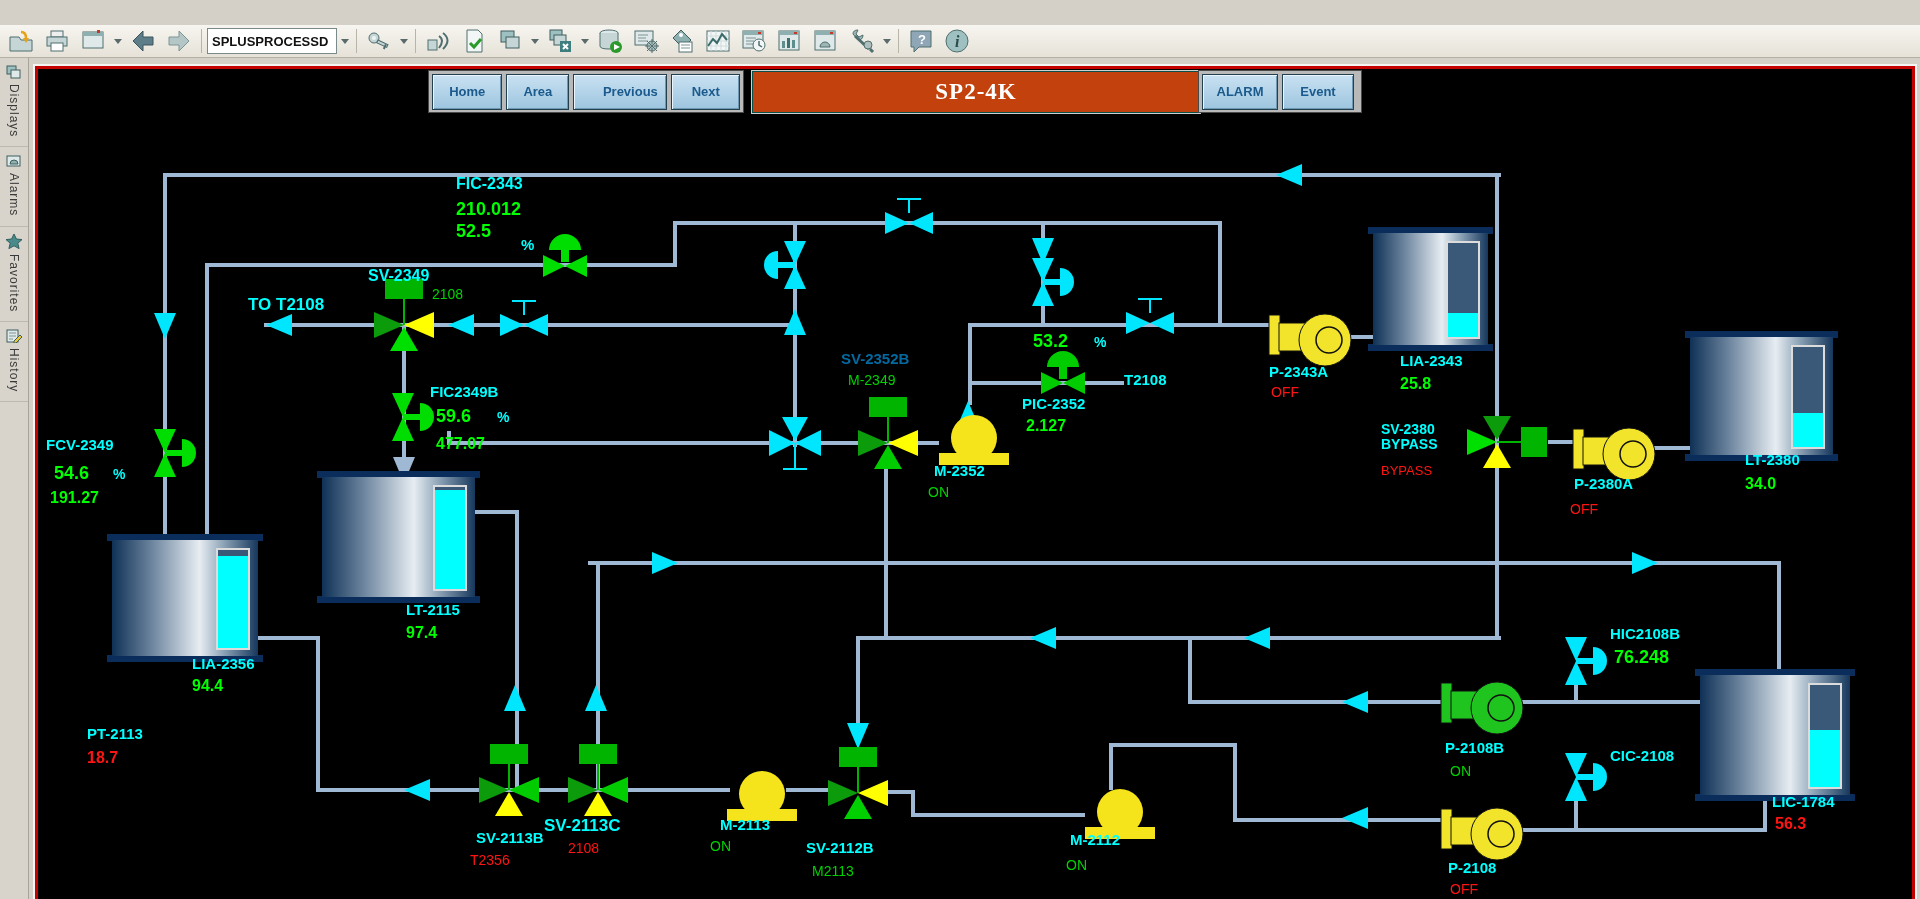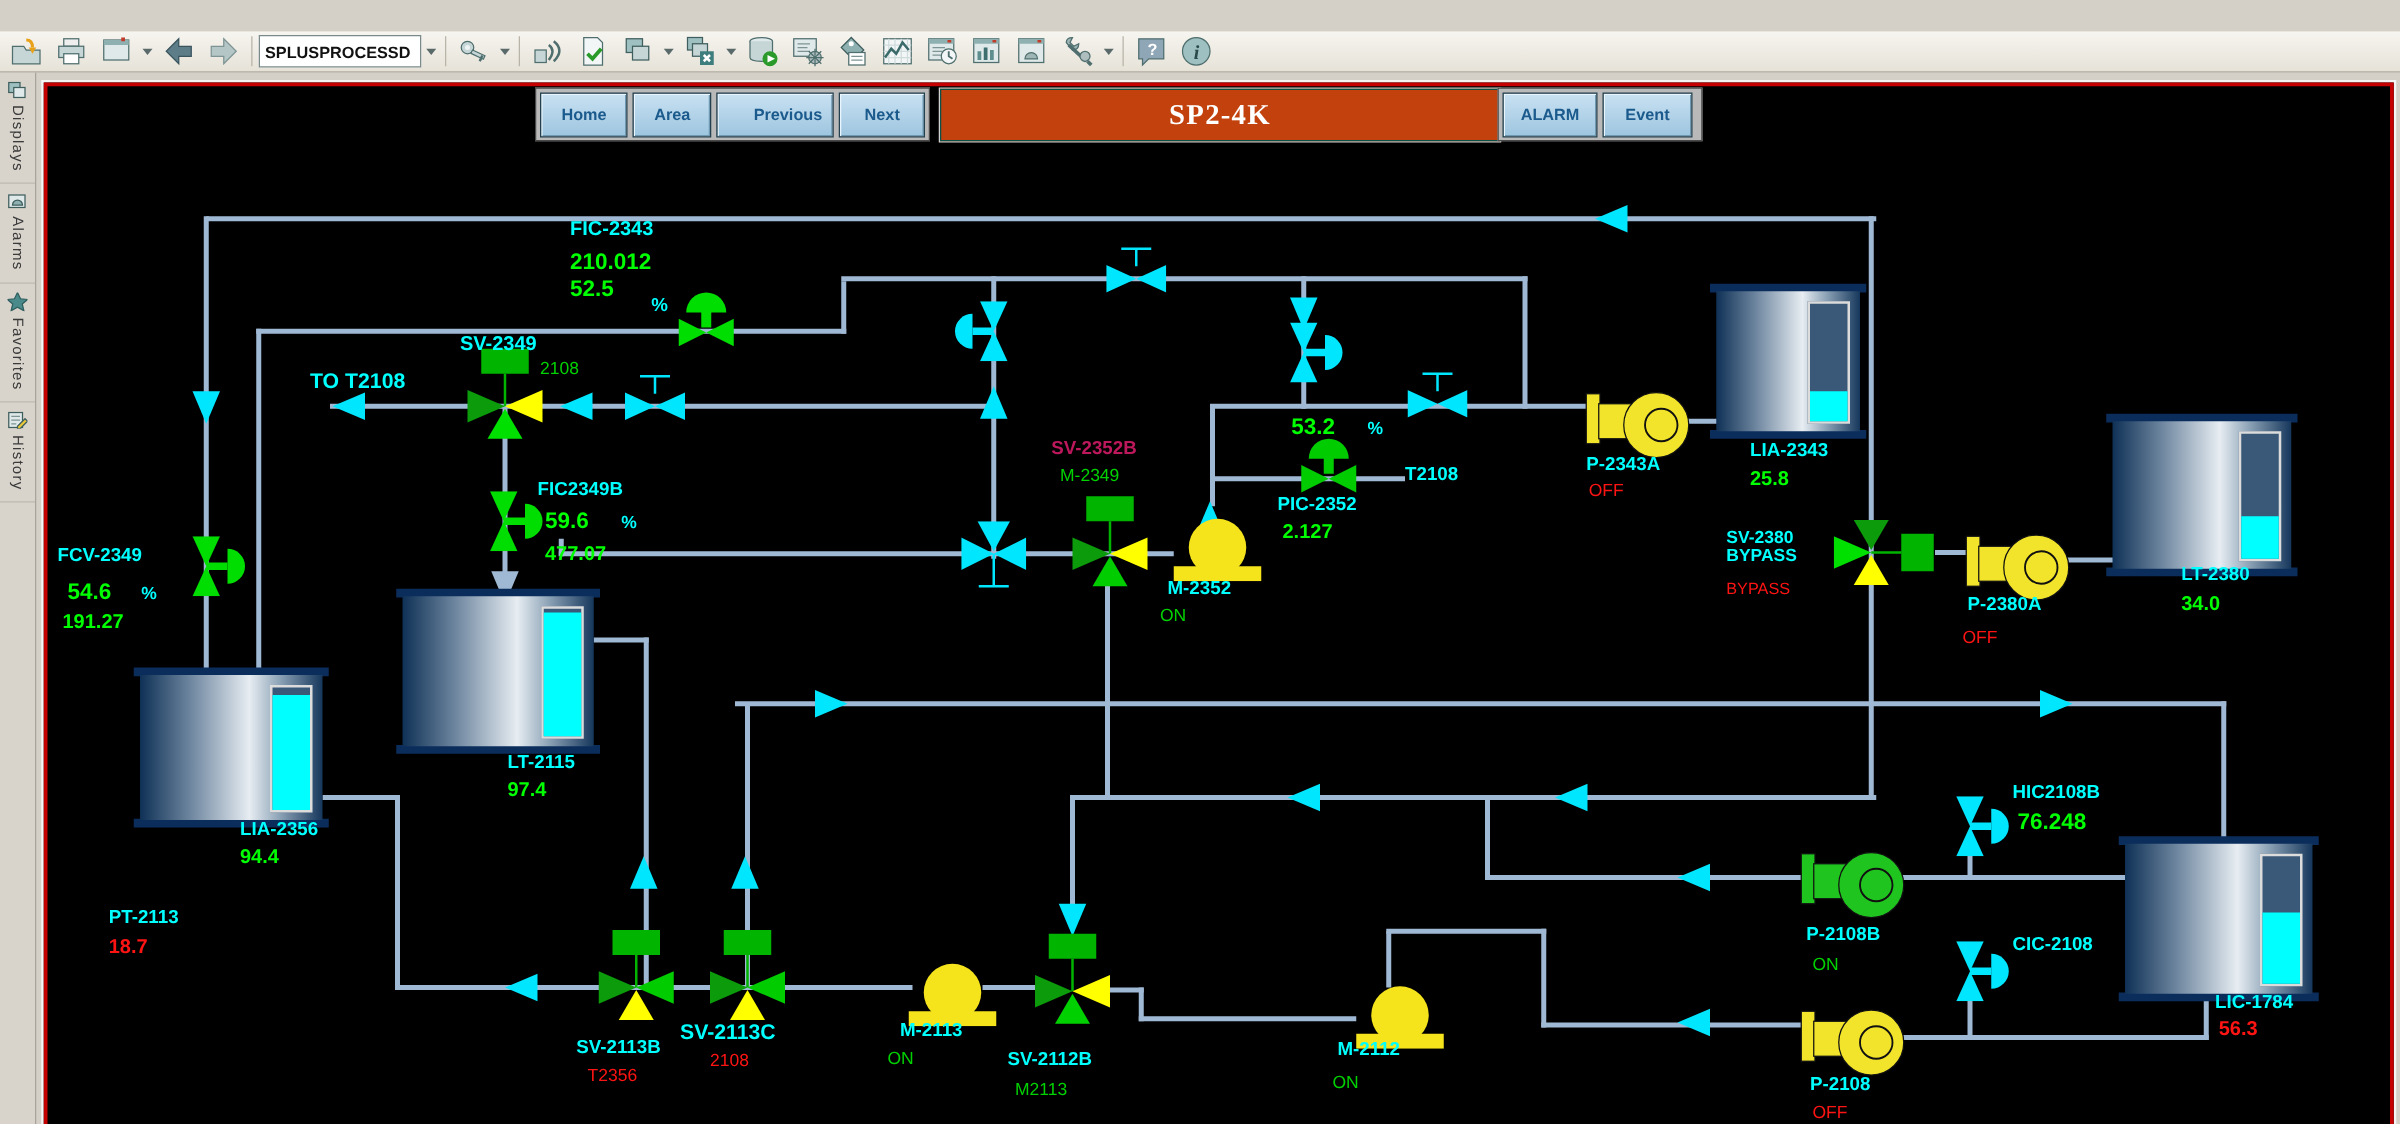--- a/index.html
+++ b/index.html
@@ -546,21 +546,21 @@
       <div class="lbl" style="left:46px;top:411px;color:#00ffff;font-size:15px;font-weight:bold">FCV-2349</div>
       <div class="lbl" style="left:54px;top:438px;color:#00ff00;font-size:18px;font-weight:bold">54.6</div>
       <div class="lbl" style="left:113px;top:441px;color:#00ffff;font-size:14px;font-weight:bold">%</div>
       <div class="lbl" style="left:50px;top:464px;color:#00ff00;font-size:16px;font-weight:bold">191.27</div>
       <div class="lbl" style="left:192px;top:630px;color:#00ffff;font-size:15px;font-weight:bold">LIA-2356</div>
       <div class="lbl" style="left:192px;top:652px;color:#00ff00;font-size:16px;font-weight:bold">94.4</div>
       <div class="lbl" style="left:87px;top:700px;color:#00ffff;font-size:15px;font-weight:bold">PT-2113</div>
       <div class="lbl" style="left:87px;top:724px;color:#ff1414;font-size:16px;font-weight:bold">18.7</div>
       <div class="lbl" style="left:406px;top:576px;color:#00ffff;font-size:15px;font-weight:bold">LT-2115</div>
       <div class="lbl" style="left:406px;top:599px;color:#00ff00;font-size:16px;font-weight:bold">97.4</div>
-      <div class="lbl" style="left:841px;top:325px;color:#be185d;font-size:15px;font-weight:bold">SV-2352B</div>
+      <div class="lbl" style="left:841px;top:325px;color:#0369a1;font-size:15px;font-weight:bold">SV-2352B</div>
       <div class="lbl" style="left:848px;top:347px;color:#00d200;font-size:14px;font-weight:normal">M-2349</div>
       <div class="lbl" style="left:934px;top:437px;color:#00ffff;font-size:15px;font-weight:bold">M-2352</div>
       <div class="lbl" style="left:928px;top:459px;color:#00d200;font-size:14px;font-weight:normal">ON</div>
       <div class="lbl" style="left:1033px;top:306px;color:#00ff00;font-size:18px;font-weight:bold">53.2</div>
       <div class="lbl" style="left:1094px;top:309px;color:#00ffff;font-size:14px;font-weight:bold">%</div>
       <div class="lbl" style="left:1022px;top:370px;color:#00ffff;font-size:15px;font-weight:bold">PIC-2352</div>
       <div class="lbl" style="left:1026px;top:392px;color:#00ff00;font-size:16px;font-weight:bold">2.127</div>
       <div class="lbl" style="left:1124px;top:346px;color:#00ffff;font-size:15px;font-weight:bold">T2108</div>
       <div class="lbl" style="left:1269px;top:338px;color:#00ffff;font-size:15px;font-weight:bold">P-2343A</div>
       <div class="lbl" style="left:1271px;top:359px;color:#ff1414;font-size:14px;font-weight:normal">OFF</div>
@@ -577,21 +577,21 @@
       <div class="lbl" style="left:1614px;top:622px;color:#00ff00;font-size:18px;font-weight:bold">76.248</div>
       <div class="lbl" style="left:1445px;top:714px;color:#00ffff;font-size:15px;font-weight:bold">P-2108B</div>
       <div class="lbl" style="left:1450px;top:738px;color:#00d200;font-size:14px;font-weight:normal">ON</div>
       <div class="lbl" style="left:1610px;top:722px;color:#00ffff;font-size:15px;font-weight:bold">CIC-2108</div>
       <div class="lbl" style="left:1772px;top:768px;color:#00ffff;font-size:15px;font-weight:bold">LIC-1784</div>
       <div class="lbl" style="left:1775px;top:790px;color:#ff1414;font-size:16px;font-weight:bold">56.3</div>
       <div class="lbl" style="left:1448px;top:834px;color:#00ffff;font-size:15px;font-weight:bold">P-2108</div>
       <div class="lbl" style="left:1450px;top:856px;color:#ff1414;font-size:14px;font-weight:normal">OFF</div>
       <div class="lbl" style="left:720px;top:791px;color:#00ffff;font-size:15px;font-weight:bold">M-2113</div>
       <div class="lbl" style="left:710px;top:813px;color:#00d200;font-size:14px;font-weight:normal">ON</div>
-      <div class="lbl" style="left:461px;top:804px;color:#00ffff;font-size:15px;font-weight:bold">SV-2113B</div>
+      <div class="lbl" style="left:476px;top:804px;color:#00ffff;font-size:15px;font-weight:bold">SV-2113B</div>
       <div class="lbl" style="left:470px;top:827px;color:#ff1414;font-size:14px;font-weight:normal">T2356</div>
       <div class="lbl" style="left:544px;top:791px;color:#00ffff;font-size:17px;font-weight:bold">SV-2113C</div>
       <div class="lbl" style="left:568px;top:815px;color:#ff1414;font-size:14px;font-weight:normal">2108</div>
       <div class="lbl" style="left:806px;top:814px;color:#00ffff;font-size:15px;font-weight:bold">SV-2112B</div>
       <div class="lbl" style="left:812px;top:838px;color:#00d200;font-size:14px;font-weight:normal">M2113</div>
       <div class="lbl" style="left:1070px;top:806px;color:#00ffff;font-size:15px;font-weight:bold">M-2112</div>
       <div class="lbl" style="left:1066px;top:832px;color:#00d200;font-size:14px;font-weight:normal">ON</div>
     </div>
 
 </div>

